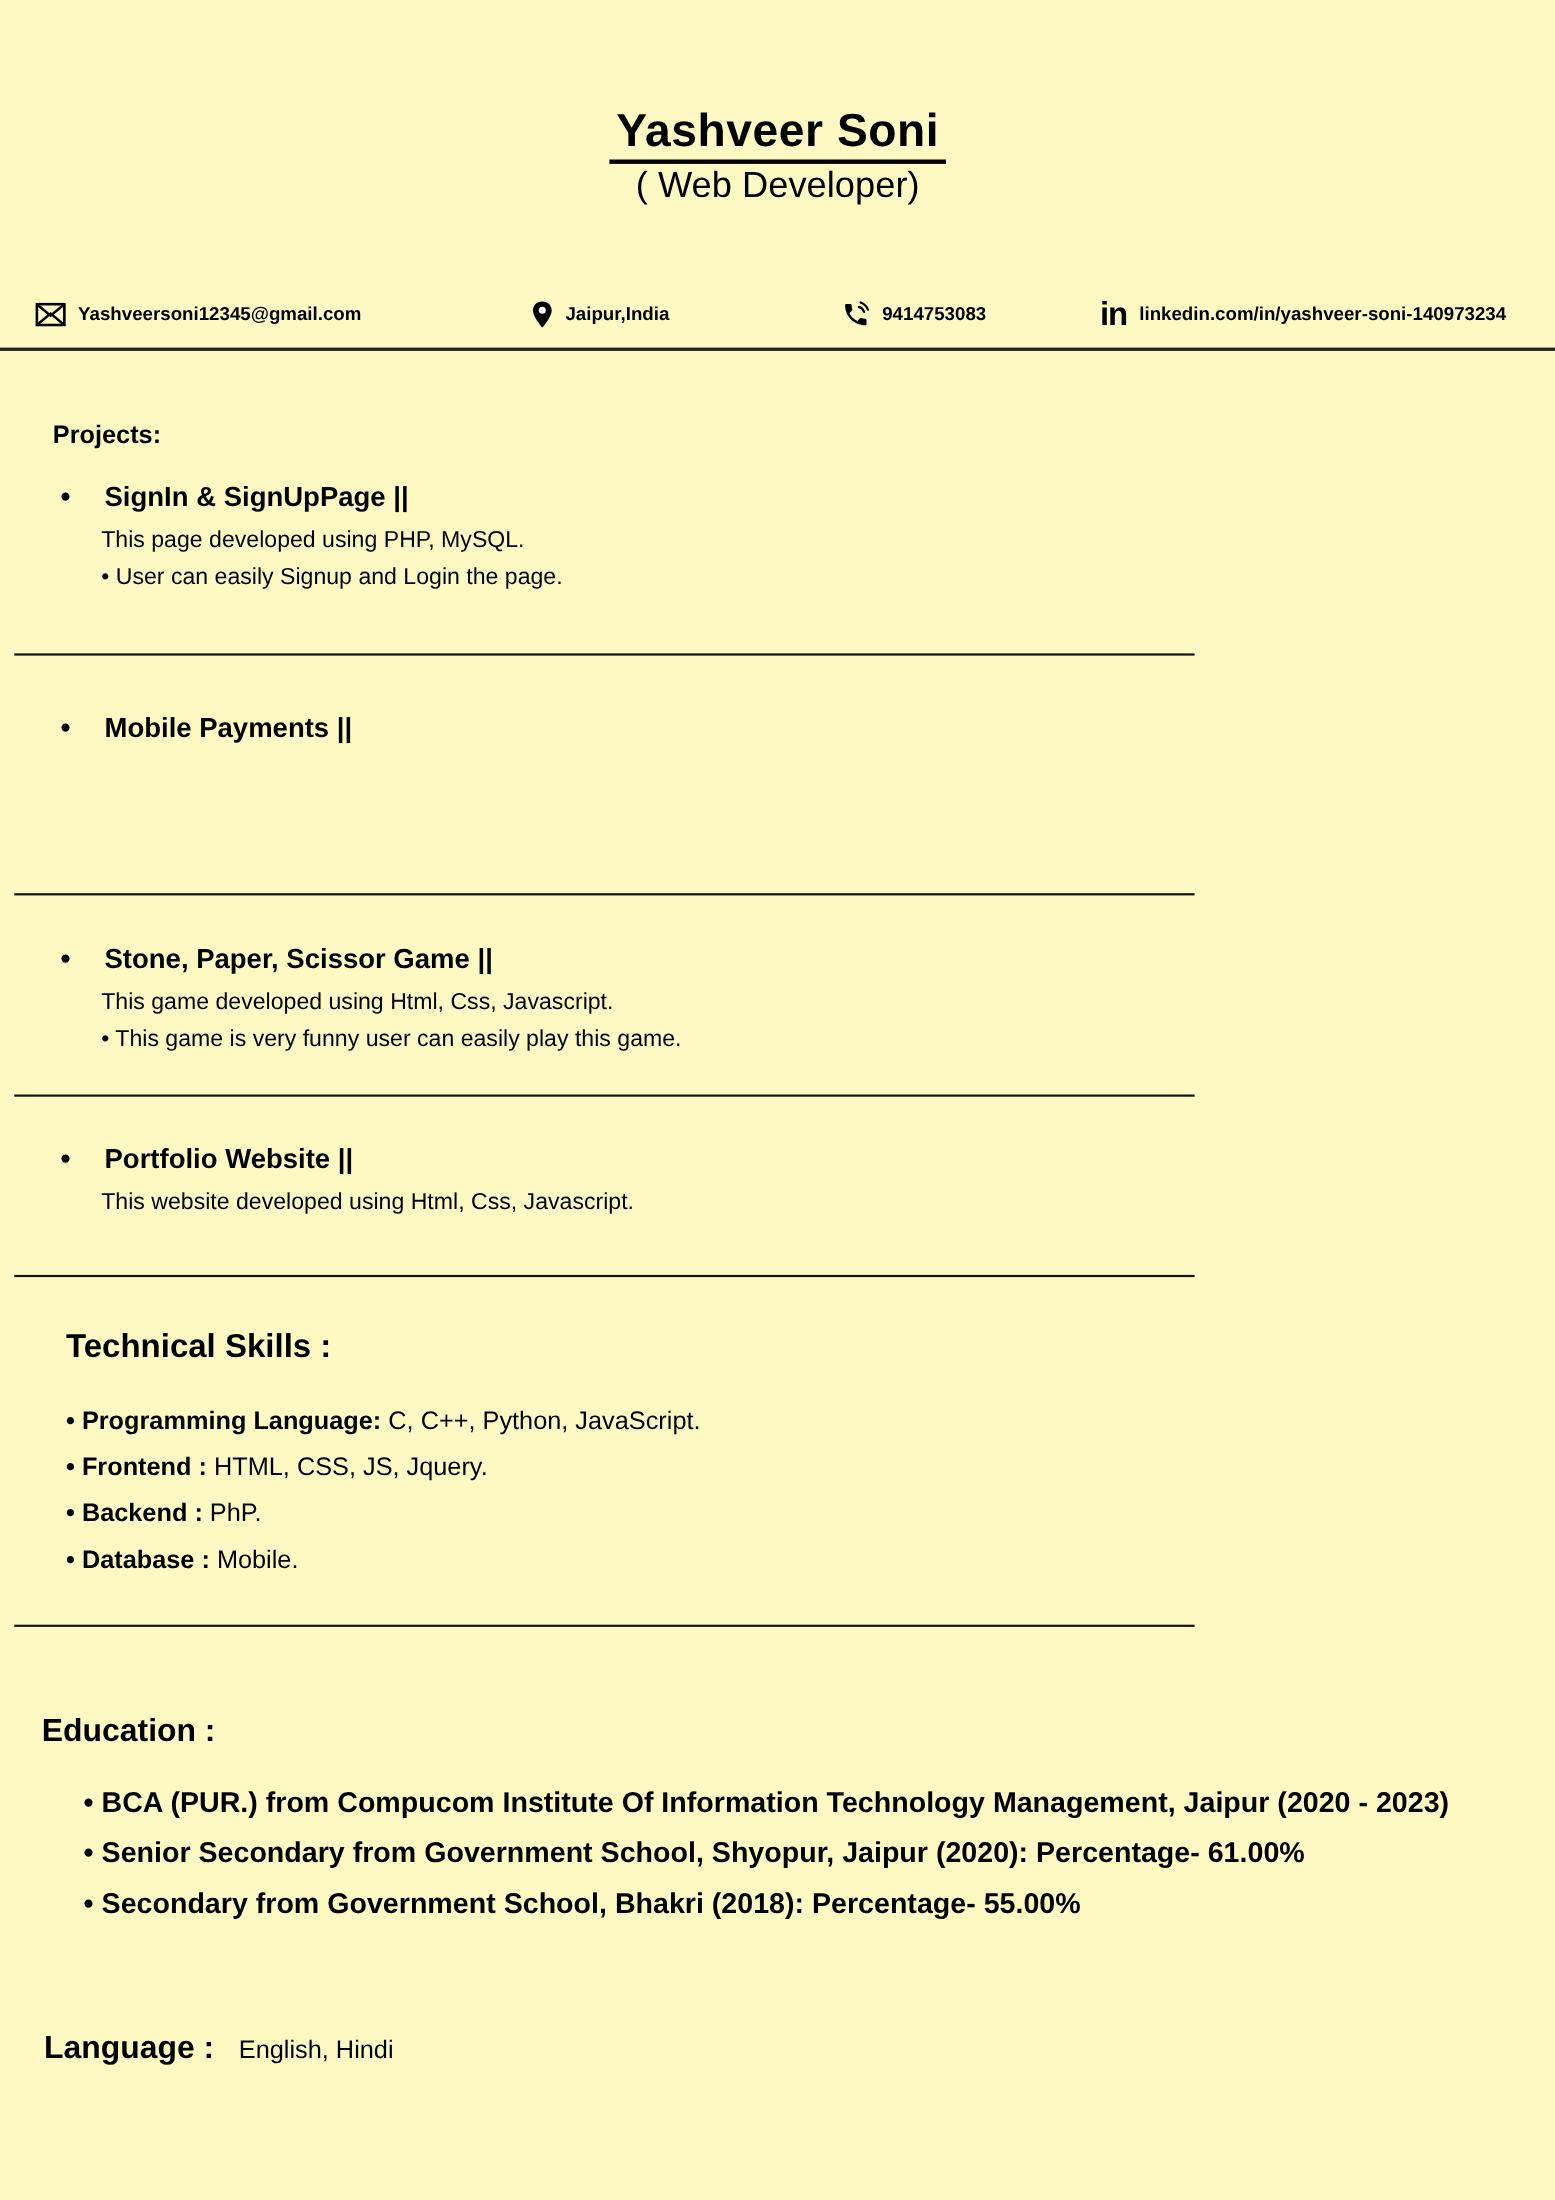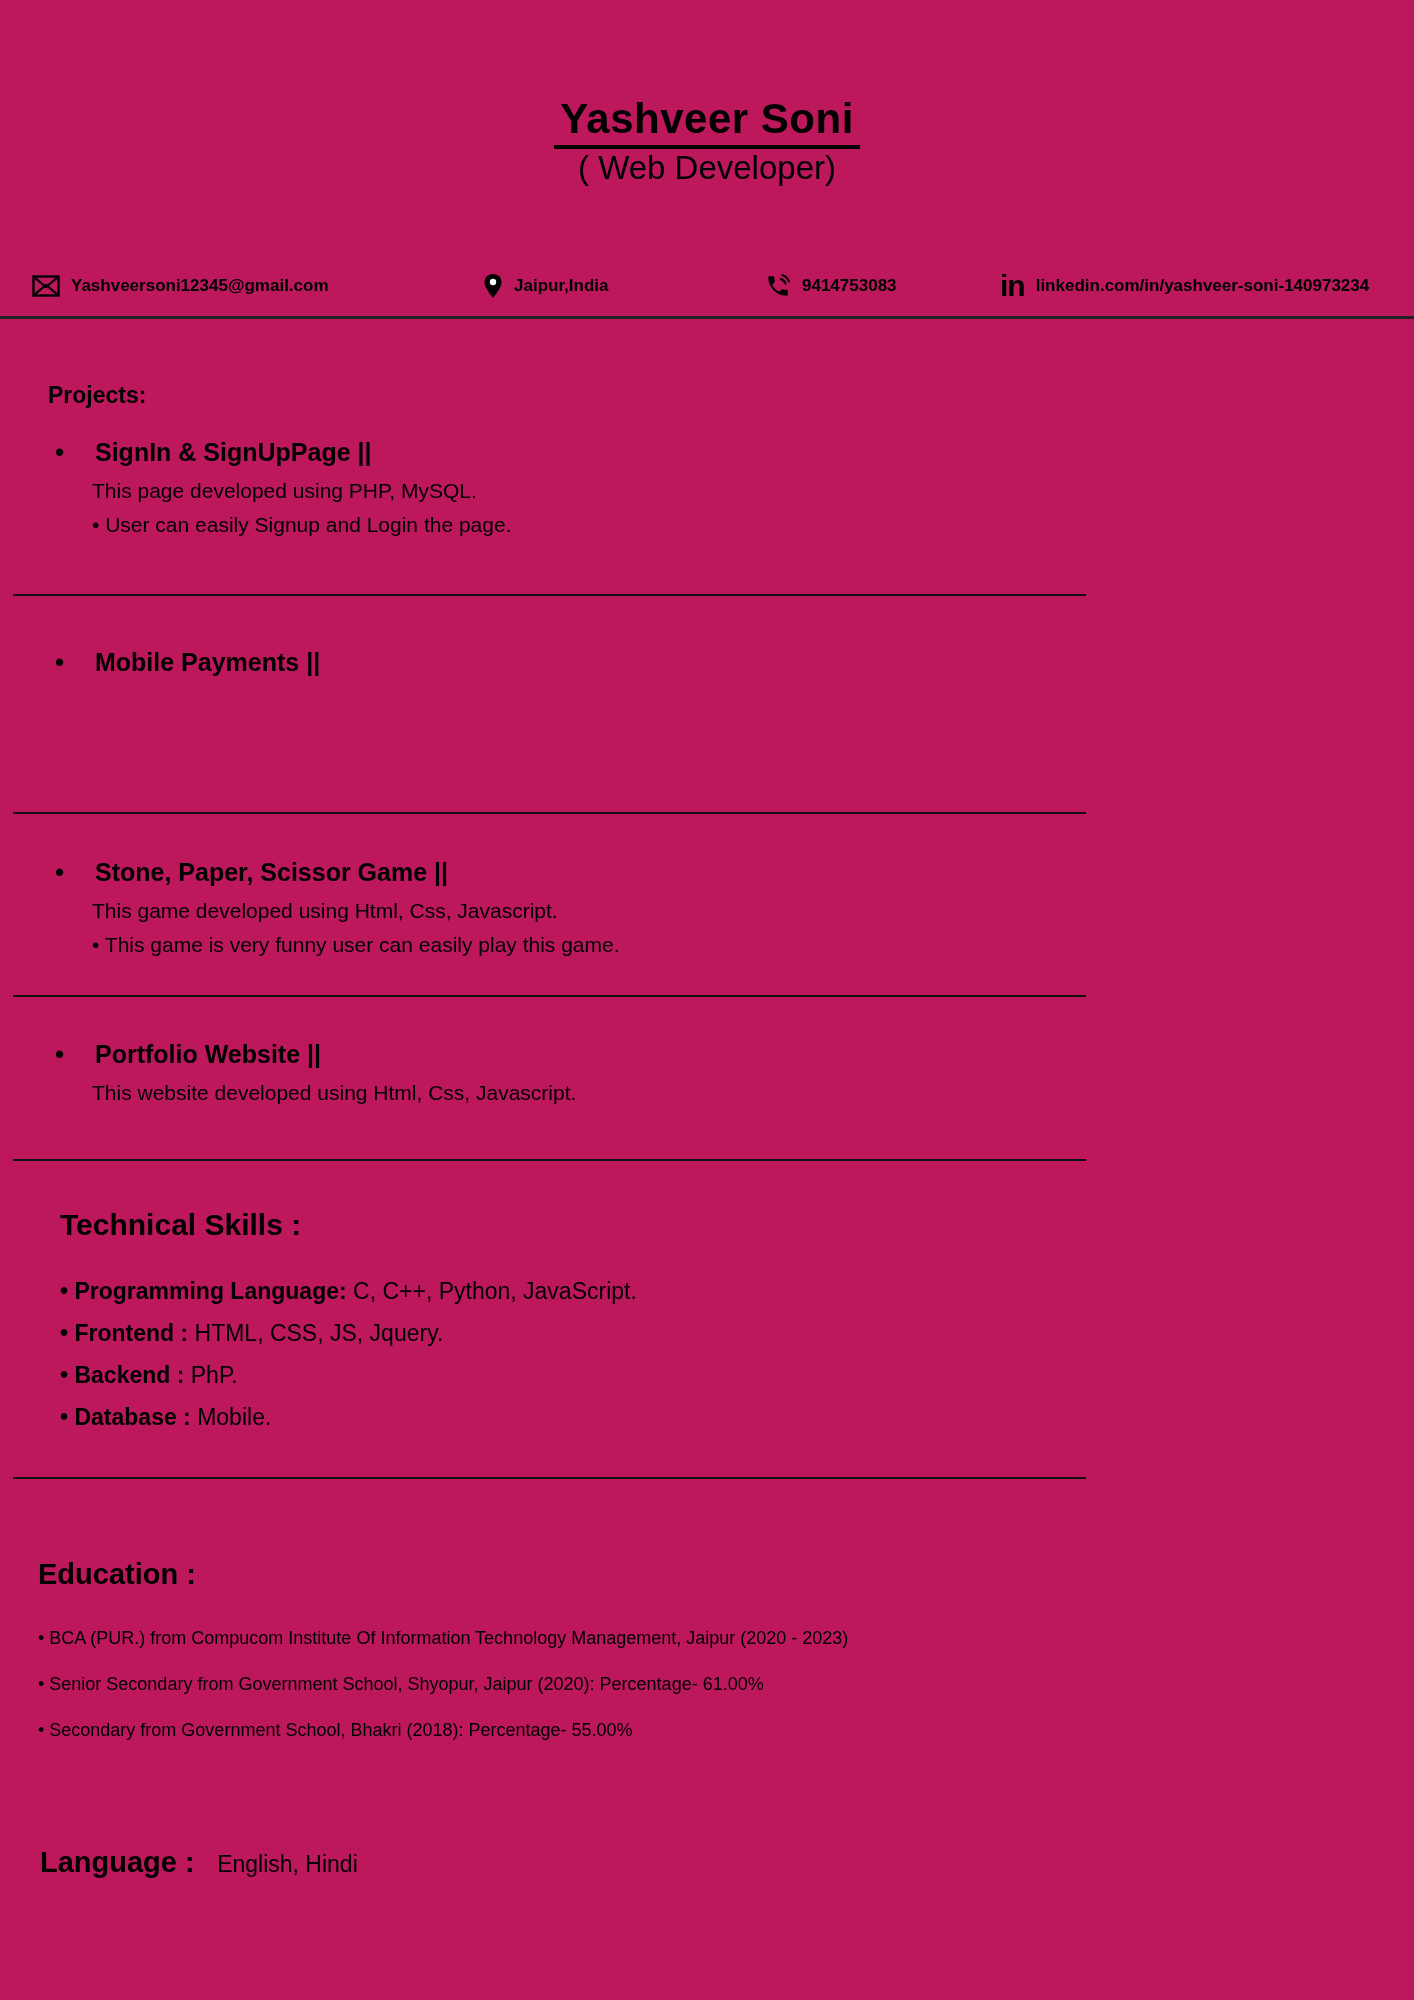--- a/index.html
+++ b/index.html
@@ -5,21 +5,21 @@
   * { margin: 0; padding: 0; box-sizing: border-box; }
   html, body { background: #ffffff; }
   body {
     font-family: "Liberation Sans", "DejaVu Sans", sans-serif;
     color: #000;
   }
   .page {
     position: relative;
     width: 1414px;
     height: 2000px;
-    background: #be185d;
+    background: #fef9c3;
     overflow: hidden;
   }
 
   
   .title-block { position: absolute; top: 96px; left: 0; width: 100%; text-align: center; }
   .name {
     display: inline-block;
     font-size: 42px;
     font-weight: 700;
     letter-spacing: 0.5px;
@@ -63,21 +63,21 @@
   .skills-heading { font-size: 30px; font-weight: 700; }
   .skills-list { margin-top: 28px; }
   .skill-line { font-size: 23px; line-height: 42px; }
   .skill-label { font-weight: 700; }
   .skill-value { font-weight: 400; }
 
   
   .education { position: absolute; left: 38px; top: 1558px; width: 1360px; }
   .education-heading { font-size: 29px; font-weight: 700; }
   .edu-list { margin-top: 24px; }
-  .edu-line { font-size: 18px; line-height: 46px; font-weight: 400; }
+  .edu-line { font-size: 26px; line-height: 46px; font-weight: 700; margin-left: 38px; }
 
   
   .language { position: absolute; left: 40px; top: 1846px; }
   .language-heading { font-size: 29px; font-weight: 700; display: inline-block; }
   .language-value { font-size: 23px; font-weight: 400; margin-left: 18px; }
 </style>
 </head>
 <body>
 
 <div class="page">

